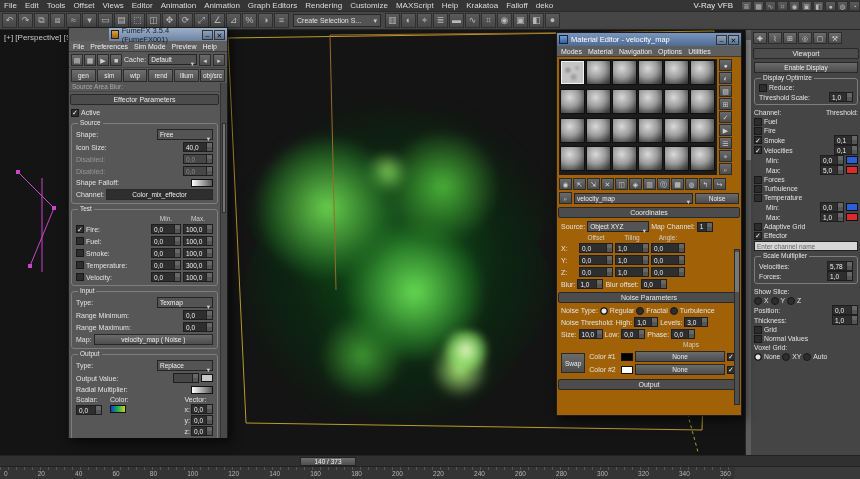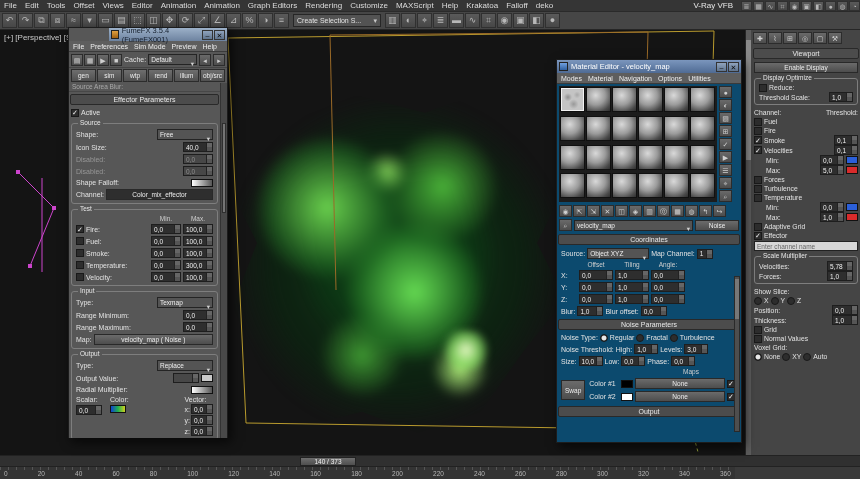--- a/index.html
+++ b/index.html
@@ -81,21 +81,21 @@
   .fico.arr::before{content:"\25B8";}
   .hflex{display:flex;gap:1px;}
   .ftabs{display:flex;gap:1px;padding:1px 2px;background:#575757;}
   .ftab{flex:1;text-align:center;font-size:6.5px;color:#ececec;background:linear-gradient(#6e6e6e,#505050);border:1px solid #2c2c2c;padding:2px 0;}
   .fbody{position:relative;height:355px;background:#575757;}
   .fscroll{position:absolute;right:0;top:0;bottom:0;width:7px;background:#494949;border-left:1px solid #333;}
   .fscroll .thumb{position:absolute;left:1px;right:1px;top:40px;height:90px;background:#747474;border:1px solid #2e2e2e;}
   .fcontent{position:absolute;left:0;top:0;right:7px;bottom:0;overflow:hidden;}
   .clipped{font-size:6.5px;color:#a9a9a9;padding:0 3px;border-bottom:1px solid #474747;height:9px;overflow:hidden;}
   
-  #me-win{left:556px;top:59px;width:186px;height:384px;background:#0c4a6e;}
+  #me-win{left:556px;top:32px;width:186px;height:384px;background:#a16207;}
   #me-win .wtitle{background:linear-gradient(#7b96bd,#4f6b94);}
   .me-main{display:flex;padding:2px;gap:2px;}
   .slots{width:158px;display:flex;flex-wrap:wrap;gap:1px;background:#1c1c1c;padding:1px;}
   .slot{position:relative;width:25px;height:25px;border:1px solid #101010;
     background:radial-gradient(circle at 38% 32%, #d9d9d9, #9b9b9b 45%, #4b4b4b 80%, #2e2e2e);}
   .slot .noisefill{position:absolute;inset:0;background:
       radial-gradient(circle 6px at 30% 40%, #8f8f8f, transparent 70%),
       radial-gradient(circle 5px at 70% 30%, #a8a8a8, transparent 70%),
       radial-gradient(circle 7px at 55% 70%, #999, transparent 70%),#c4c4c4;
     outline:1px solid #f2f2f2;outline-offset:-1px;}

